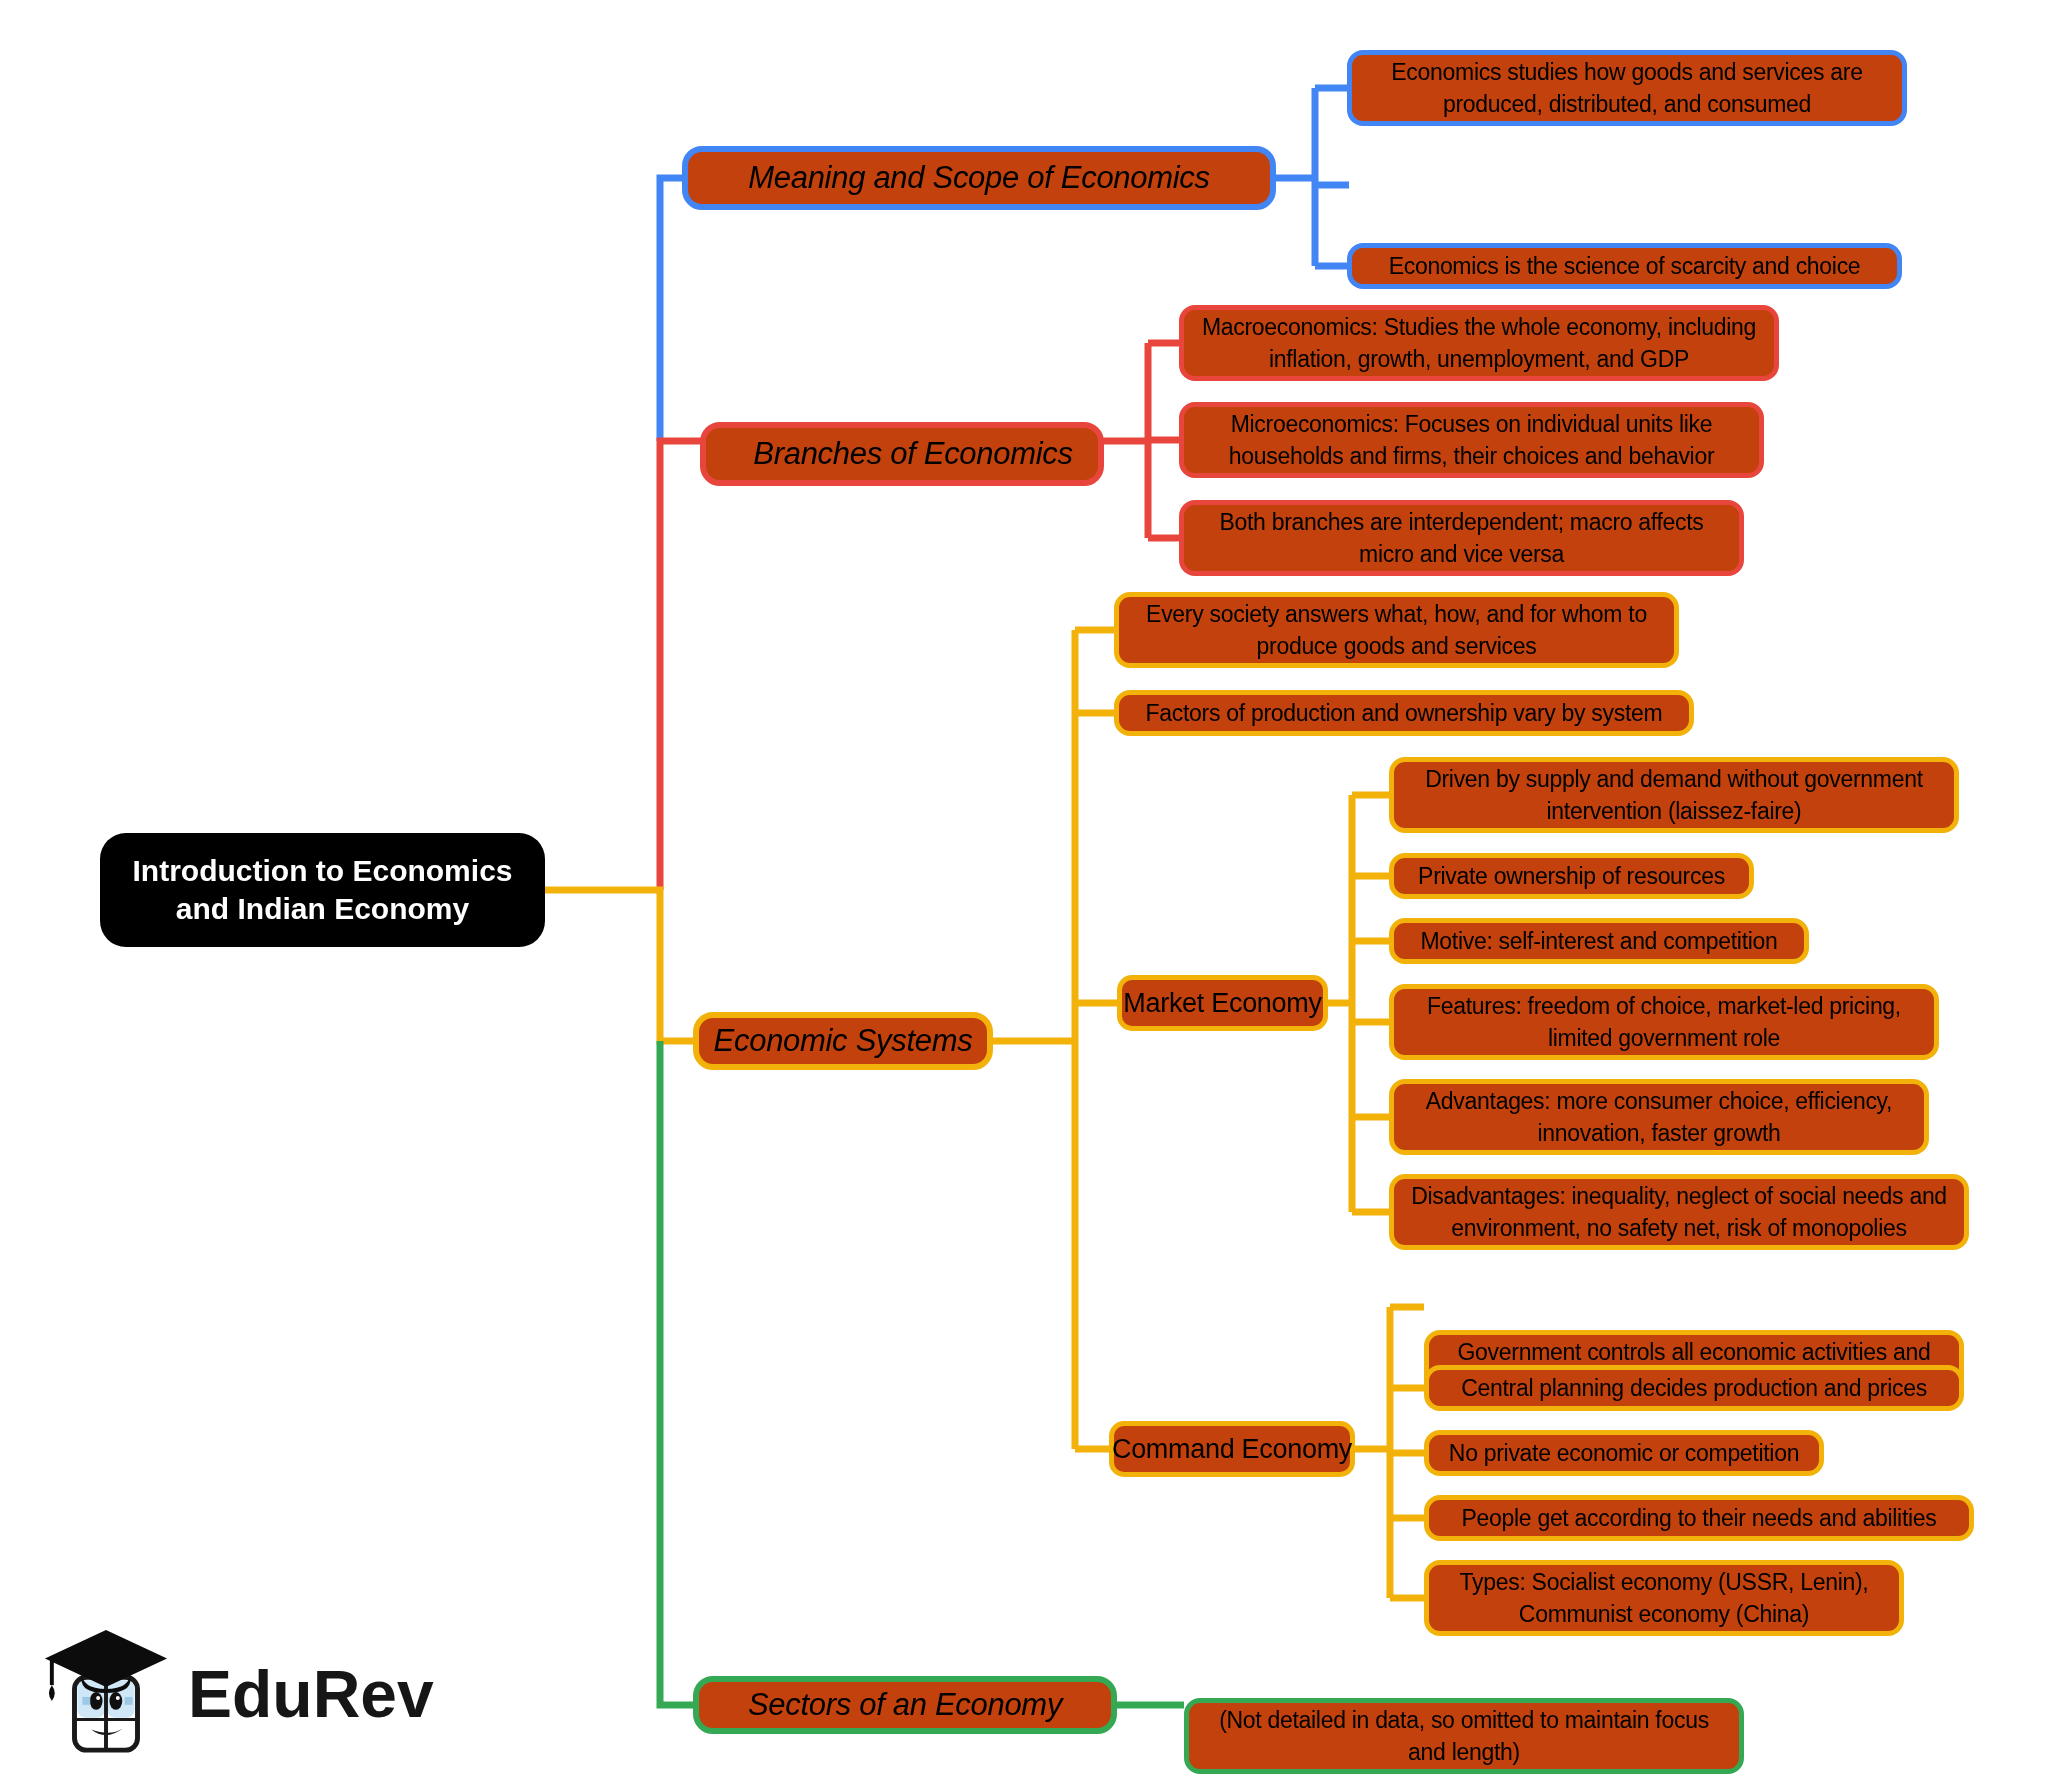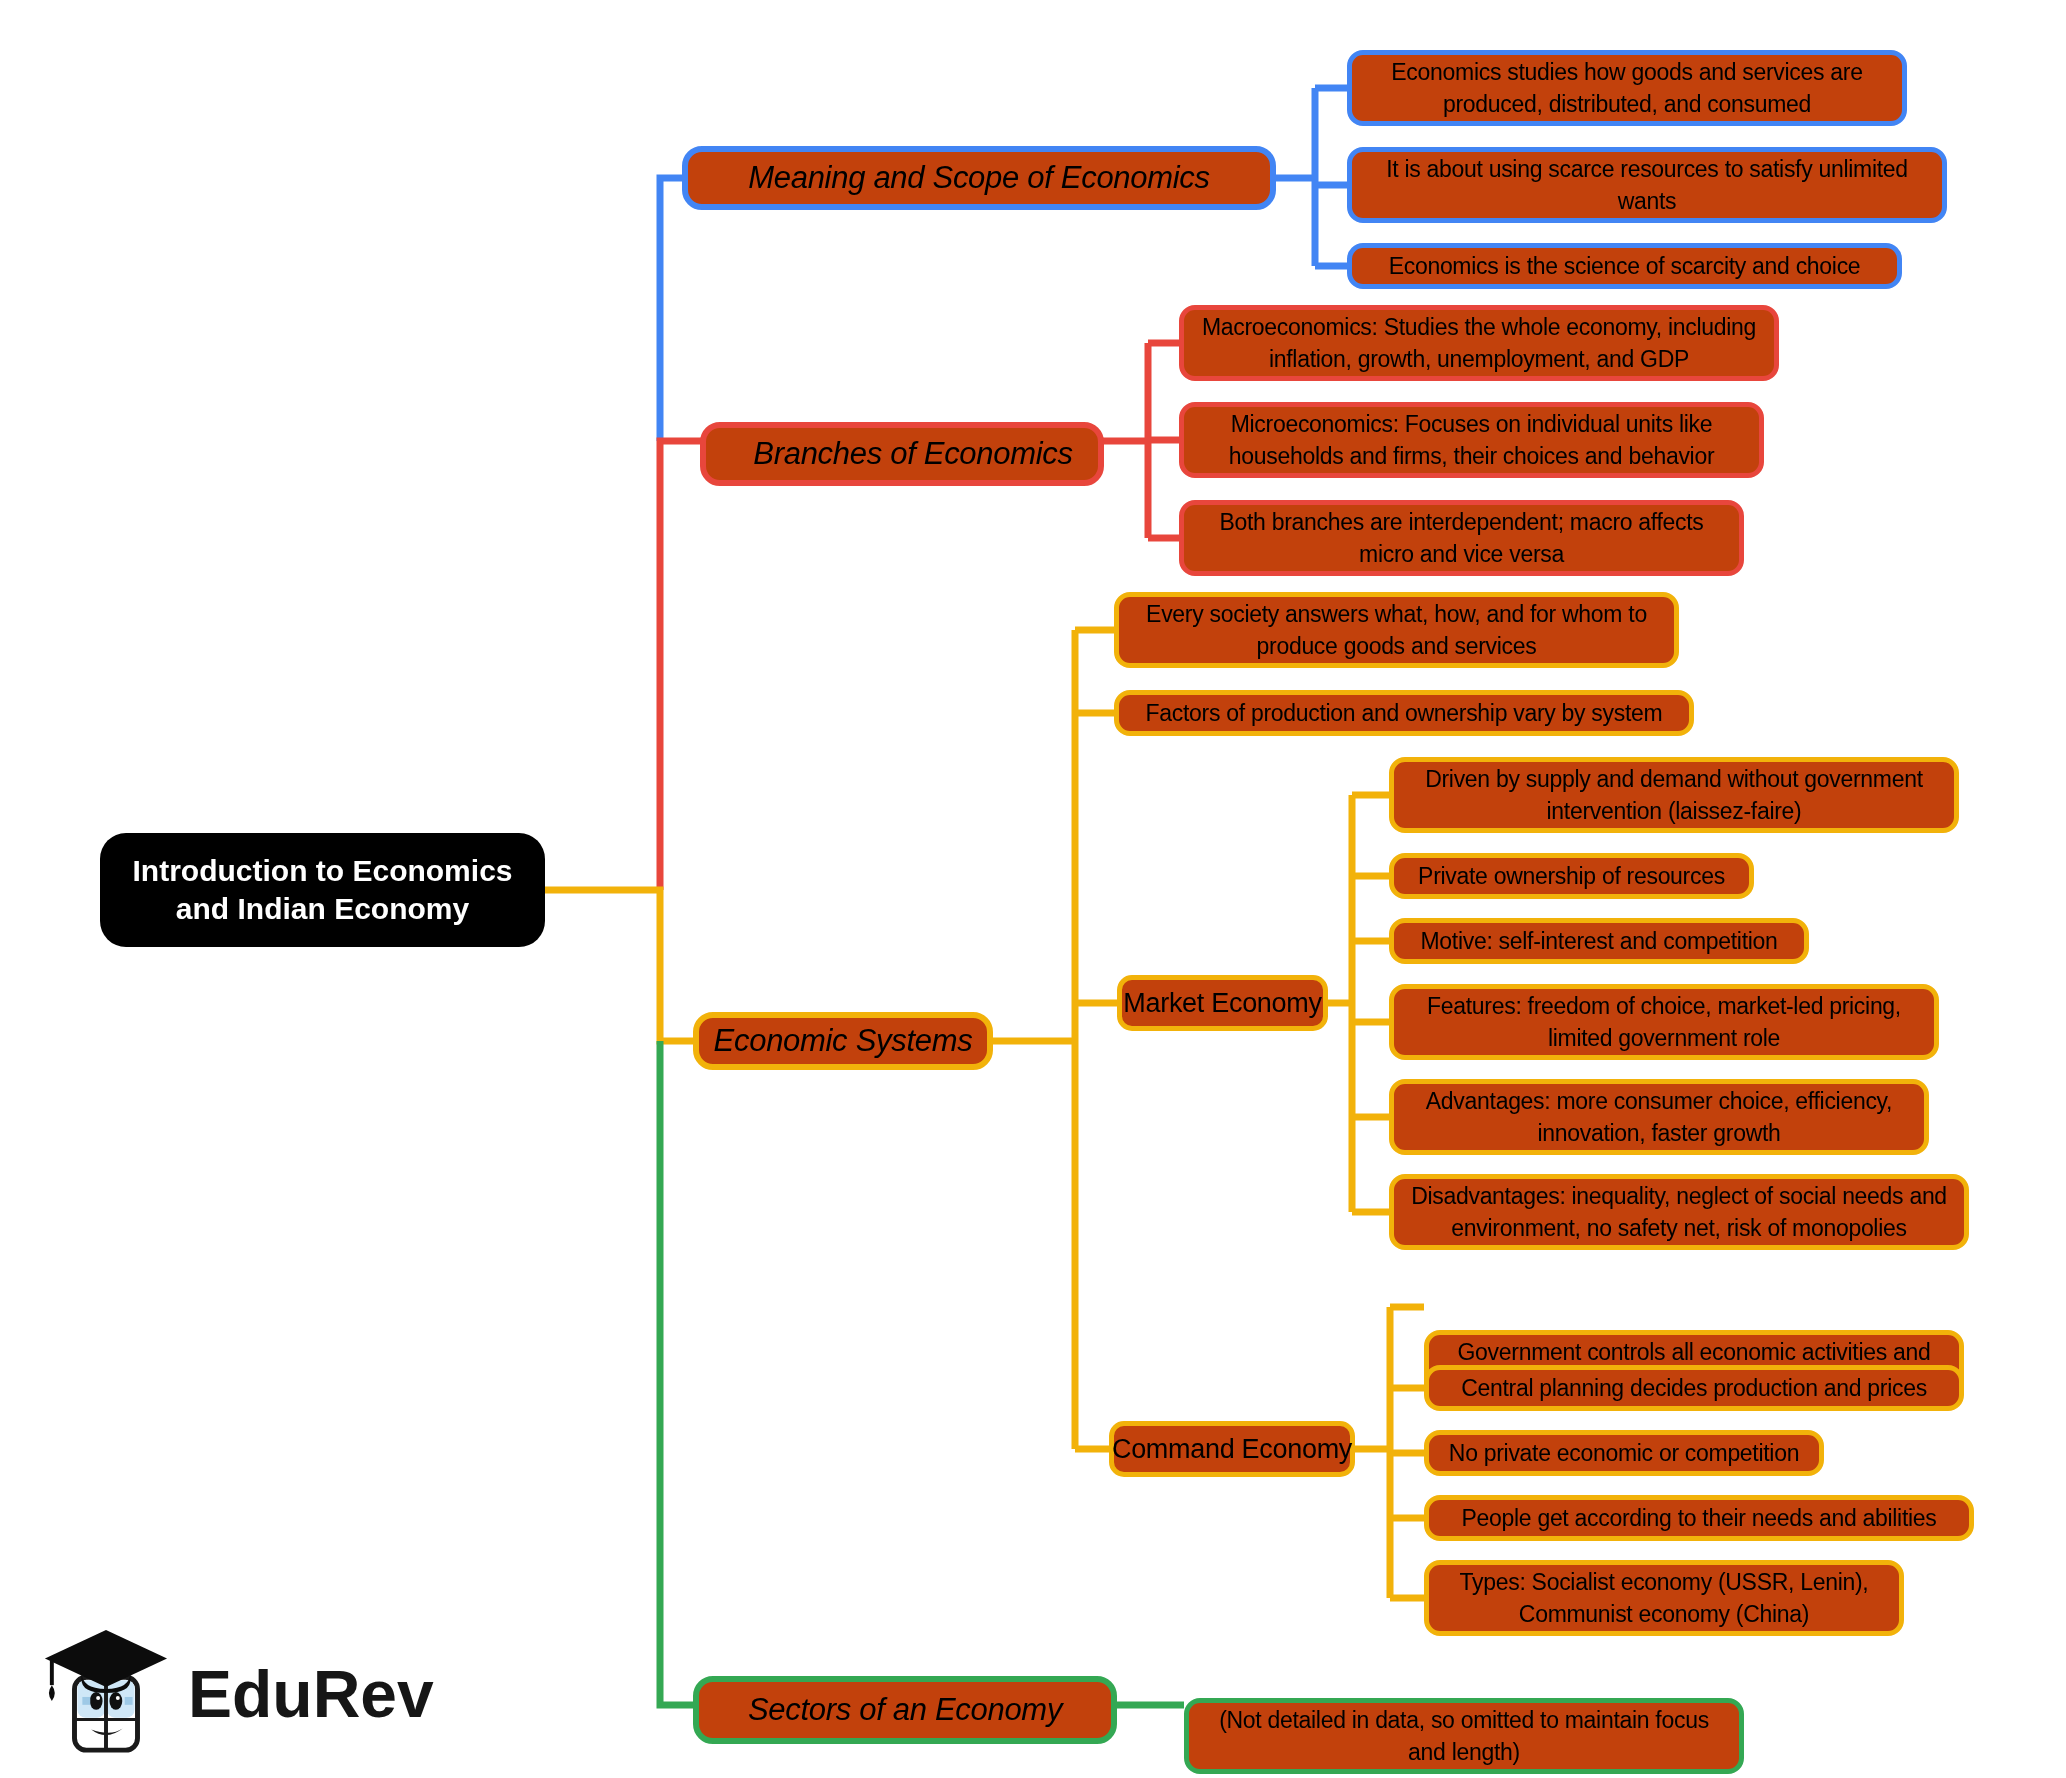--- a/index.html
+++ b/index.html
@@ -78,24 +78,23 @@
     <polyline class="st-yellow" points="1390,1598 1424,1598"></polyline>
 
     <polyline class="st-green" points="1115,1705 1184,1705"></polyline>
   </svg>
 
   <div class="root" style="left:100px;top:833px;width:445px;height:114px;">Introduction to Economics and Indian Economy</div>
 
   <div class="box node b-blue" style="left:682px;top:146px;width:594px;height:64px;">Meaning and Scope of Economics</div>
   <div class="box node b-red" style="left:700px;top:422px;width:404px;height:64px;padding-left:32px;">Branches of Economics</div>
   <div class="box node b-yellow" style="left:693px;top:1012px;width:300px;height:58px;">Economic Systems</div>
-  <div class="box node b-green" style="left:693px;top:1676px;width:424px;height:68px;">Sectors of an Economy</div>
+  <div class="box node b-green" style="left:693px;top:1676px;width:424px;height:58px;">Sectors of an Economy</div>
 
   <div class="box leaf b-blue" style="left:1347px;top:50px;width:560px;height:76px;">Economics studies how goods and services are produced, distributed, and consumed</div>
-  <div class="box leaf b-blue" style="left:1347px;top:147px;width:600px;height:76px;">It is about using scarce resources to satisfy unlimited wants</div>
   <div class="box leaf b-blue" style="left:1347px;top:243px;width:555px;height:46px;">Economics is the science of scarcity and choice</div>
 
   <div class="box leaf b-red" style="left:1179px;top:305px;width:600px;height:76px;">Macroeconomics: Studies the whole economy, including inflation, growth, unemployment, and GDP</div>
   <div class="box leaf b-red" style="left:1179px;top:402px;width:585px;height:76px;">Microeconomics: Focuses on individual units like households and firms, their choices and behavior</div>
   <div class="box leaf b-red" style="left:1179px;top:500px;width:565px;height:76px;">Both branches are interdependent; macro affects micro and vice versa</div>
 
   <div class="box leaf b-yellow" style="left:1114px;top:592px;width:565px;height:76px;">Every society answers what, how, and for whom to produce goods and services</div>
   <div class="box leaf b-yellow" style="left:1114px;top:690px;width:580px;height:46px;">Factors of production and ownership vary by system</div>
 
   <div class="box subnode b-yellow" style="left:1117px;top:975px;width:211px;height:56px;">Market Economy</div>

